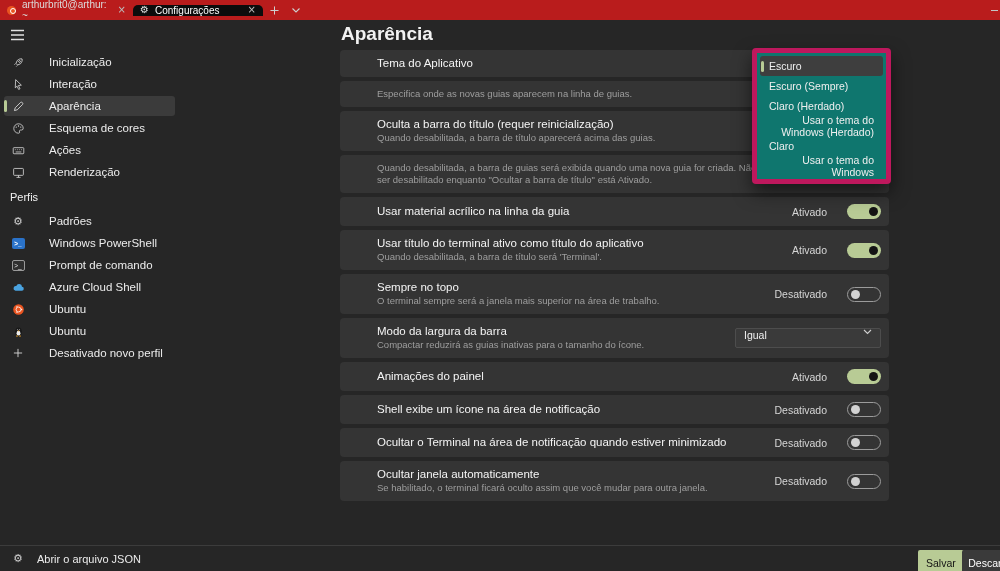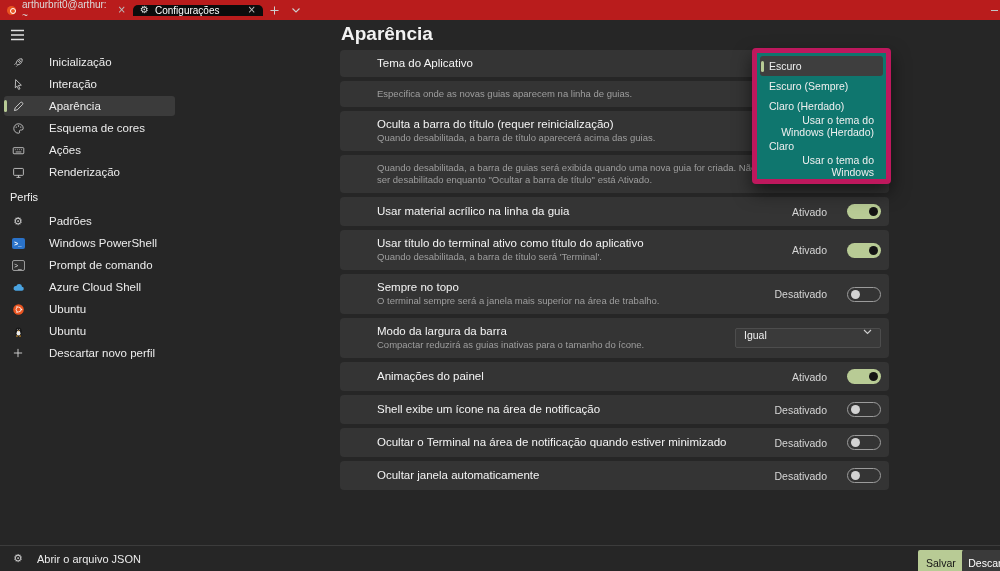--- a/index.html
+++ b/index.html
@@ -234,21 +234,21 @@
       </span>
       <span class="nav-label">Ubuntu</span>
     </div>
 
     <div class="nav-item">
       <span class="nav-icon">
         <svg class="icon" width="12" height="12" viewBox="0 0 16 16">
             <path d="M8 2.5v11M2.5 8h11" stroke="#d8d8d8" stroke-width="1.2"></path>
           </svg>
       </span>
-      <span class="nav-label">Descartar novo perfil</span>
+      <span class="nav-label">Desativado novo perfil</span>
     </div>
   </div>
 
   <div class="main">
     <div class="page-title">Aparência</div>
 
     <div class="rows">
 
       <div class="row">
         <div class="row-text">
@@ -354,20 +354,21 @@
           </div>
         <div class="row-control">
           <span class="state-label">Desativado</span>
           <span class="toggle off"></span>
         </div>
       </div>
 
       <div class="row">
         <div class="row-text">
           <span class="row-title">Ocultar janela automaticamente</span>
+          <span class="row-desc">Se habilitado, o terminal ficará oculto assim que você mudar para outra janela.</span>
         </div>
         <div class="row-control">
           <span class="state-label">Desativado</span>
           <span class="toggle off"></span>
         </div>
       </div>
 
     </div>
 
     <div class="dropdown">

